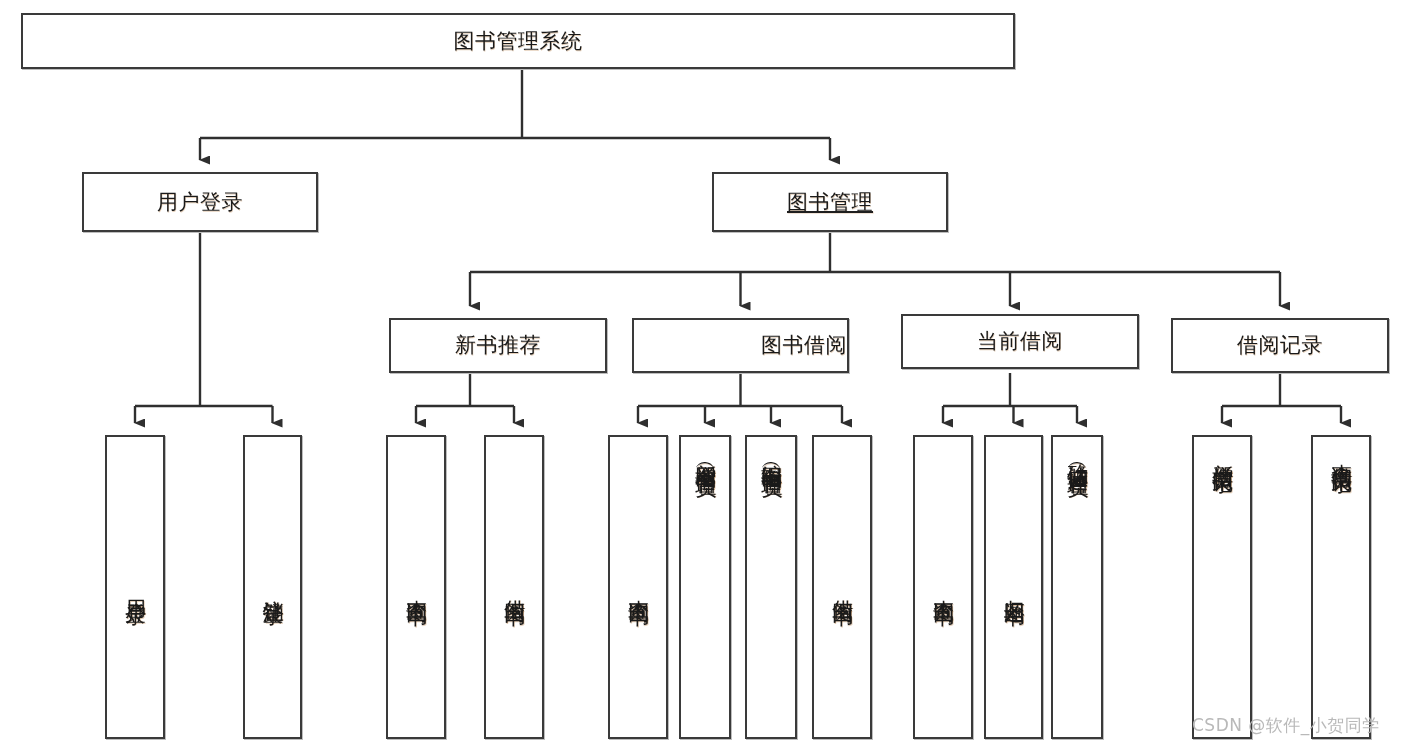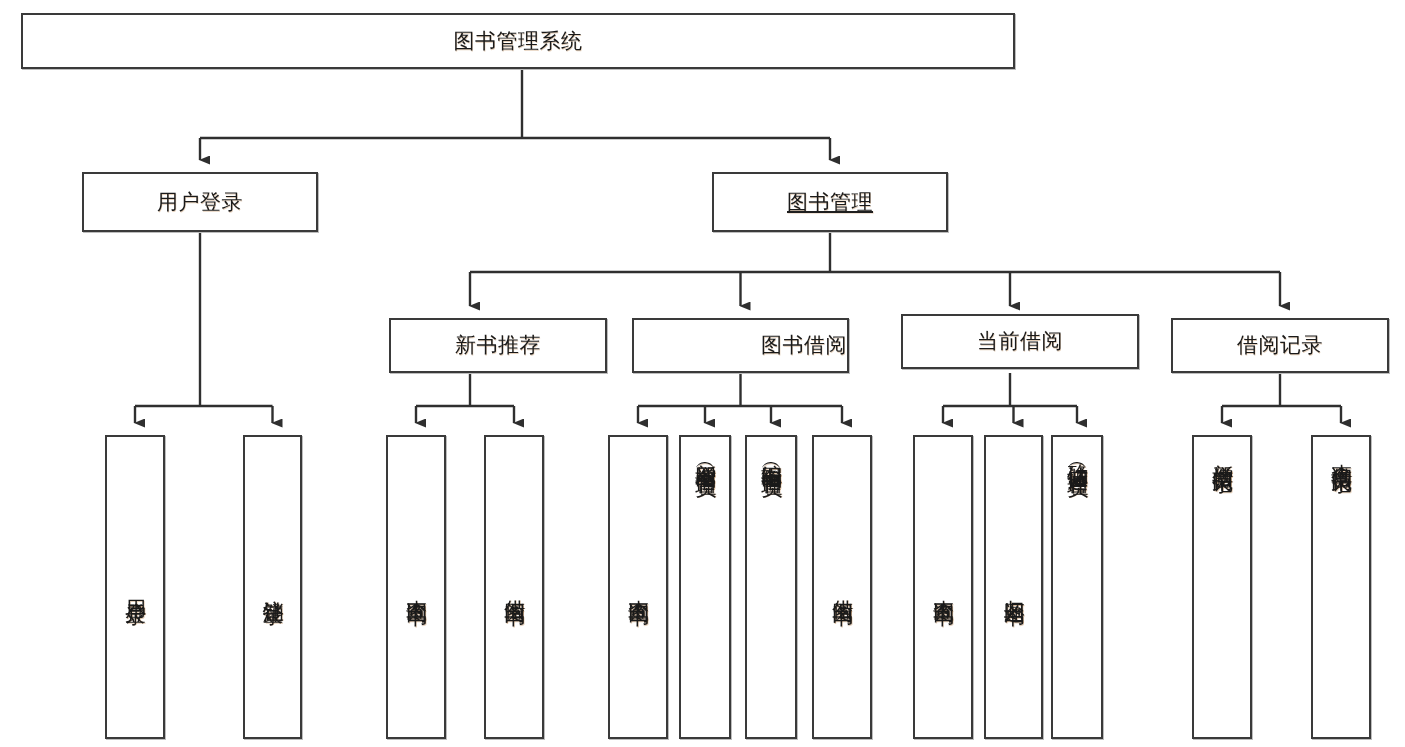--- a/index.html
+++ b/index.html
@@ -179,14 +179,15 @@
         <span class="label">确认归还（管理员）</span>
       </div>
       <div class="node leaf" style="left: 1192px; top: 435px; width: 60px; height: 304px;">
         <span class="label">新增借阅记录</span>
       </div>
       <div class="node leaf" style="left: 1311px; top: 435px; width: 60px; height: 304px;">
         <span class="label">查询借阅记录</span>
       </div>
     </div>
 
+  <div id="watermark">CSDN @软件_小贺同学</div>
 
 </div>
 
 </body></html>

